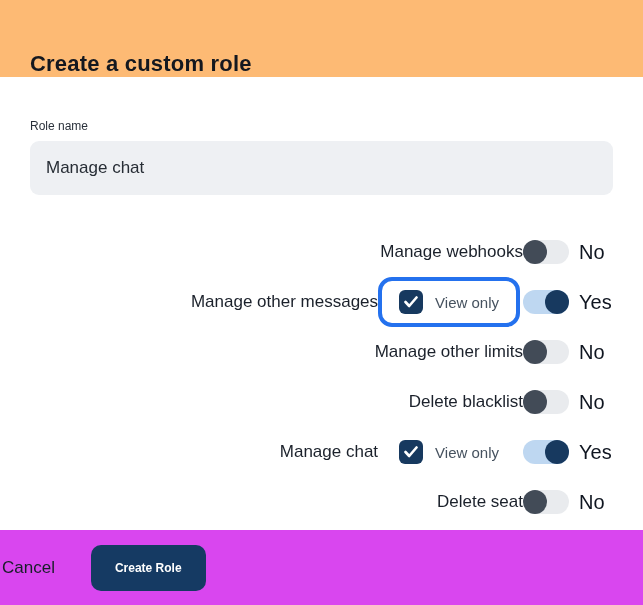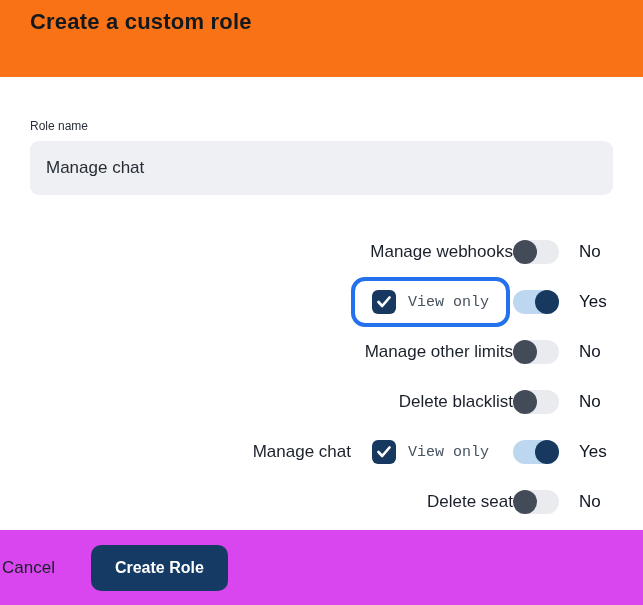--- a/index.html
+++ b/index.html
@@ -10,23 +10,23 @@
     color: #1b212b;
     overflow: hidden;
   }
   .dialog {
     width: 643px; height: 605px;
     display: flex; flex-direction: column;
     background: #ffffff;
   }
   .dialog-header {
     height: 77px;
-    background: #f97316;
-    display: flex; align-items: flex-start;
-    padding: 9px 30px;
+    background: #fdba74;
+    display: flex; align-items: flex-end;
+    padding: 0 30px;
     flex: 0 0 auto;
   }
   .dialog-title {
     font-size: 22px;
     font-weight: 700;
     color: #14181f;
     letter-spacing: .2px;
   }
   .dialog-body {
     flex: 1 1 auto;
@@ -67,21 +67,20 @@
     align-items: center;
   }
   .vo-group {
     display: flex;
     align-items: center;
     gap: 12px;
     padding: 9px 17px;
     border: 4px solid transparent;
     border-radius: 14px;
     margin-right: 3px;
-    font-family: Liberation Mono, monospace;
   }
   .vo-group.highlighted {
     border-color: #2471ee;
     background: #ffffff;
   }
   .checkbox {
     width: 24px; height: 24px;
     background: #17395f;
     border-radius: 6px;
     display: inline-flex;
@@ -108,22 +107,22 @@
     position: absolute;
     top: 0; left: 0;
     width: 24px; height: 24px;
     border-radius: 50%;
     background: #424b57;
   }
   .toggle.on { background: #bed7f1; }
   .toggle.on .knob { left: 22px; background: #17395f; }
   .state-label {
     width: 34px;
-    margin-left: 20px;
-    font-size: 17px;
+    margin-left: 10px;
+    font-size: 20px;
     color: #0f1520;
   }
   .dialog-footer {
     height: 75px;
     flex: 0 0 auto;
     background: #d946ef;
     display: flex;
     align-items: center;
     justify-content: flex-start;
     padding-right: 28px;
@@ -136,21 +135,21 @@
     color: #171e28;
     cursor: pointer;
     margin-right: 34px;
     padding: 8px 2px;
   }
   .create-btn {
     background: #153a63;
     border: none;
     border-radius: 10px;
     font-family: "Liberation Sans", sans-serif;
-    font-size: 16px;
+    font-size: 12px;
     font-weight: 700;
     color: #ffffff;
     cursor: pointer;
     height: 46px;
     padding: 0 24px;
   }
 </style>
 </head>
 <body>
 
@@ -170,20 +169,21 @@
     <span class="row-right">
 
       <span class="toggle">
         <span class="knob"></span>
       </span>
       <span class="state-label">No</span>
     </span>
   </div>
 
   <div class="row">
+    <span class="row-label">Manage other messages</span>
     <span class="row-right">
       <span class="vo-group highlighted">
         <span class="checkbox">
           <span>
             <svg width="14" height="12" viewBox="0 0 14 12">
               <polyline points="1.5,6 5.2,10 12.5,1.5" fill="none" stroke="#ffffff" stroke-width="2.6" stroke-linecap="round" stroke-linejoin="round"></polyline>
             </svg>
           </span>
         </span>
         <span class="vo-label">View only</span>

